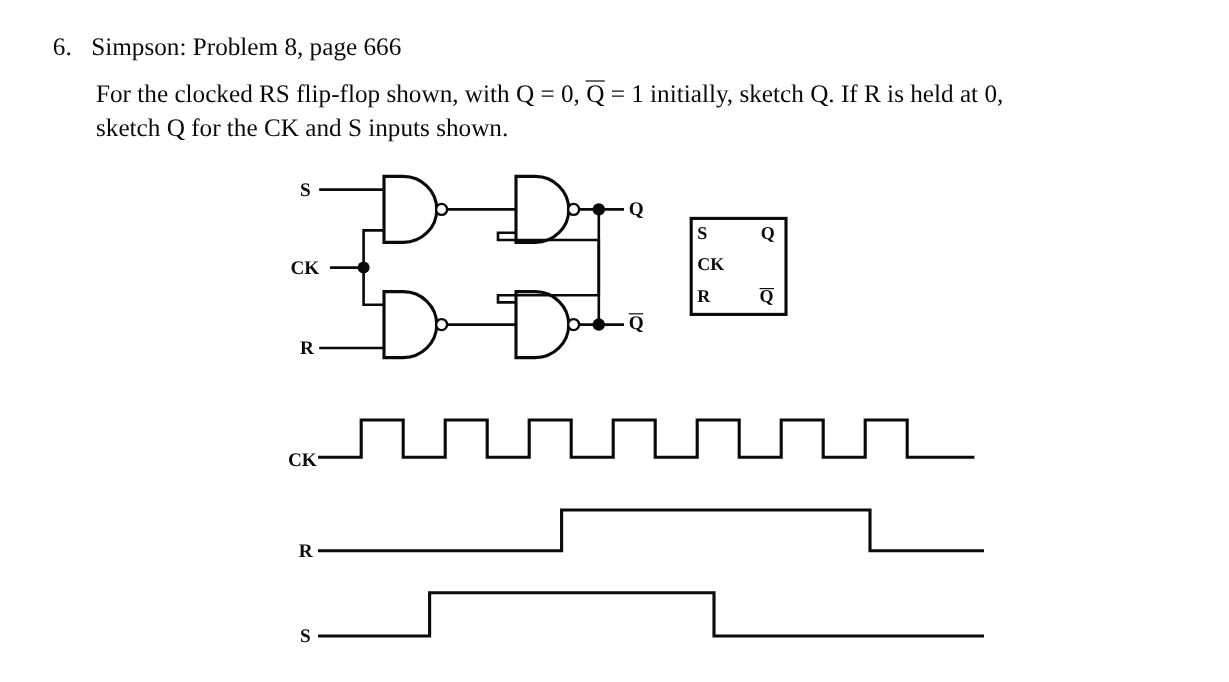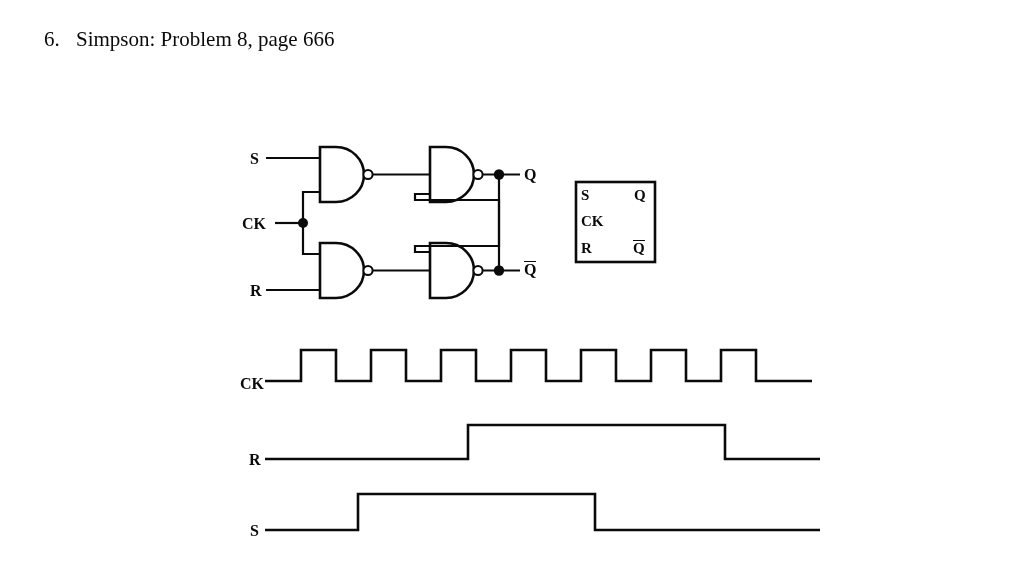--- a/index.html
+++ b/index.html
@@ -123,20 +123,24 @@
 </style>
 </head>
 <body>
 
 <div id="page">
 
   <div class="prob-head">
     <span class="prob-num">6.</span><span class="prob-title">Simpson: Problem 8, page 666</span>
   </div>
 
+  <div class="prob-body">
+    <span class="line1"><span>For the clocked RS flip-flop shown, with Q = 0, </span><span class="ovl">Q</span><span> = 1 initially, sketch Q.  If R is held at 0,</span></span>
+    <span class="line2">sketch Q for the CK and S inputs shown.</span>
+  </div>
 
   <svg class="fig" viewBox="0 0 1024 568">
 
     <g>
       <path class="gatebody" d="M 320 147 L 320 202 L 336 202 A 28 27.5 0 0 0 336 147 Z"></path>
       <circle class="bubble" cx="368" cy="174.5" r="4.6"></circle>
     </g>
 
     <g>
       <path class="gatebody" d="M 320 243 L 320 298 L 336 298 A 28 27.5 0 0 0 336 243 Z"></path>

